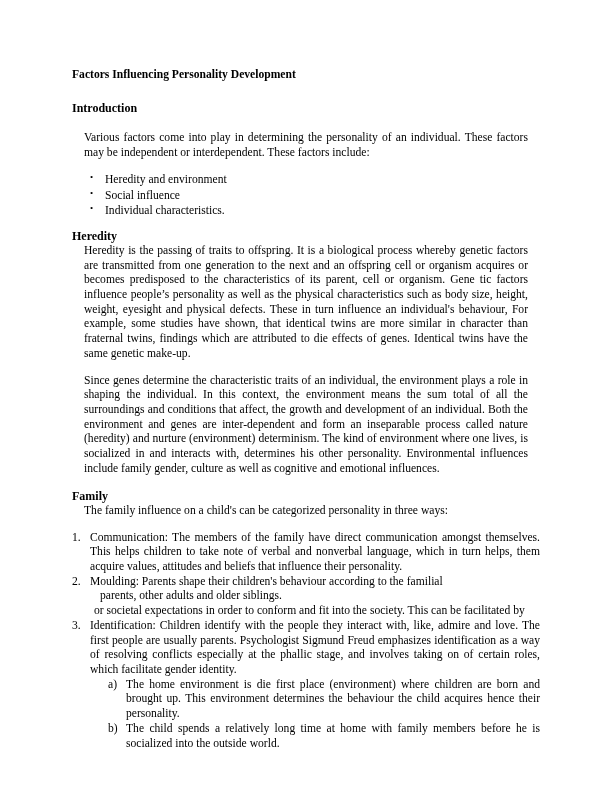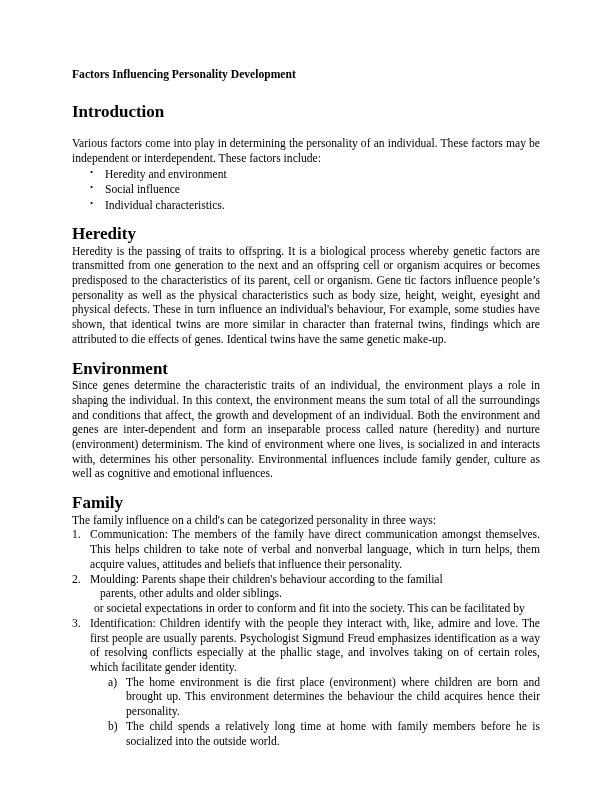--- a/index.html
+++ b/index.html
@@ -31,30 +31,30 @@
   }
 
   
   .doc-title {
     font-weight: bold;
     font-size: 11.6px;
     margin: 0 0 18px 0;
   }
   .section-heading {
     font-weight: bold;
-    font-size: 17px;
+    font-size: 12px;
     margin: 0;
   }
   .section-heading.spaced {
     margin-top: 10px;
   }
 
   
   p.body-text {
-    margin: 0;
+    margin: 12px;
     text-align: justify;
     text-justify: inter-word;
   }
   p.body-text.loose {
     text-align: left;
   }
   p.gap-before {
     margin-top: 15px;
   }
   p.tight {
@@ -153,21 +153,20 @@
       </li>
       <li>
         <span class="bullet-dot">•</span>
         <span>Individual characteristics.</span>
       </li>
     </ul>
 
     <div class="section-heading spaced">Heredity</div>
     <p class="body-text tight">Heredity is the passing of traits to offspring. It is a biological process whereby genetic factors are transmitted from one generation to the next and an offspring cell or organism acquires or becomes predisposed to the characteristics of its parent, cell or organism. Gene tic factors influence people’s personality as well as the physical characteristics such as body size, height, weight, eyesight and physical defects. These in turn influence an individual's behaviour, For example, some studies have shown, that identical twins are more similar in character than fraternal twins, findings which are attributed to die effects of genes. Identical twins have the same genetic make-up.</p>
 
-    <div class="section-heading spaced">Environment</div>
     <p class="body-text tight">Since genes determine the characteristic traits of an individual, the environment plays a role in shaping the individual. In this context, the environment means the sum total of all the surroundings and conditions that affect, the growth and development of an individual. Both the environment and genes are inter-dependent and form an inseparable process called nature (heredity) and nurture (environment) determinism. The kind of environment where one lives, is socialized in and interacts with, determines his other personality. Environmental influences include family gender, culture as well as cognitive and emotional influences.</p>
 
     <div class="section-heading spaced">Family</div>
     <p class="body-text loose tight">The family influence on a child's can be categorized personality in three ways:</p>
 
     <ol class="num-list">
       <li>
         <span class="marker">1.</span>
         <span class="lead-in">Communication:</span><span> The members of the family have direct communication amongst themselves. This helps children to take note of verbal and nonverbal language, which in turn helps, them acquire values, attitudes and beliefs that influence their personality.</span>
       </li>

